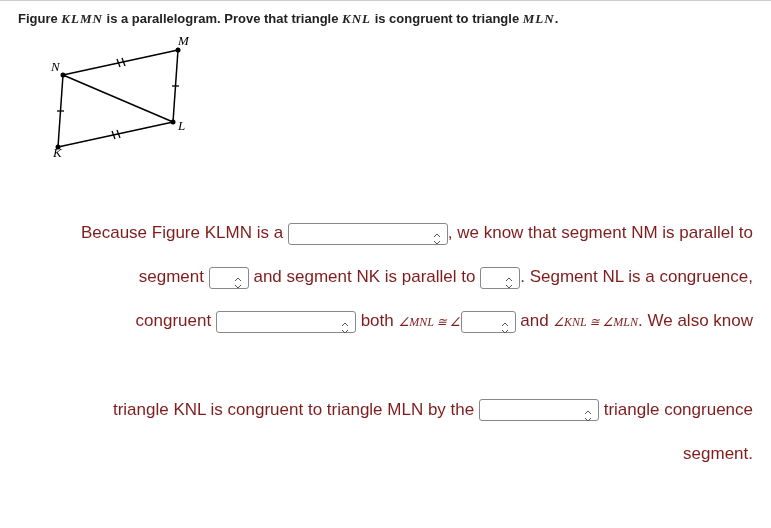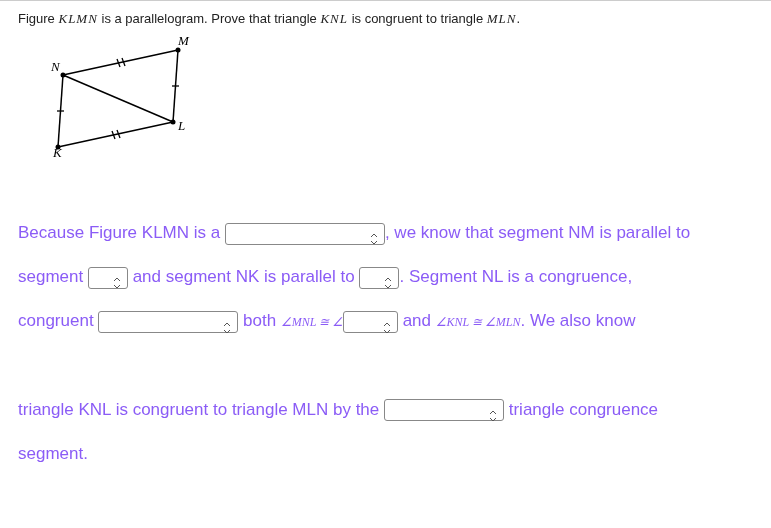--- a/index.html
+++ b/index.html
@@ -16,33 +16,35 @@
     width: 100%;
     margin-bottom: 10px;
   }
   .content {
     padding: 0 18px;
   }
   .question-header {
     font-size: 13px;
     color: #222;
     margin-bottom: 10px;
+    font-weight: bold;
   }
   .math-var {
     font-family: 'Times New Roman', serif;
     font-style: italic;
     letter-spacing: 1px;
   }
   .figure-container {
     margin: 8px 0 50px 20px;
   }
   .proof-body {
     font-size: 17px;
-    color: #8b5cf6;
+    color: #7f1d1d;
     line-height: 2.6;
+    text-align: right;
   }
   .dropdown {
     display: inline-block;
     border: 1px solid #888;
     border-radius: 3px;
     background: #fff;
     height: 22px;
     vertical-align: middle;
     position: relative;
     text-align: right;

